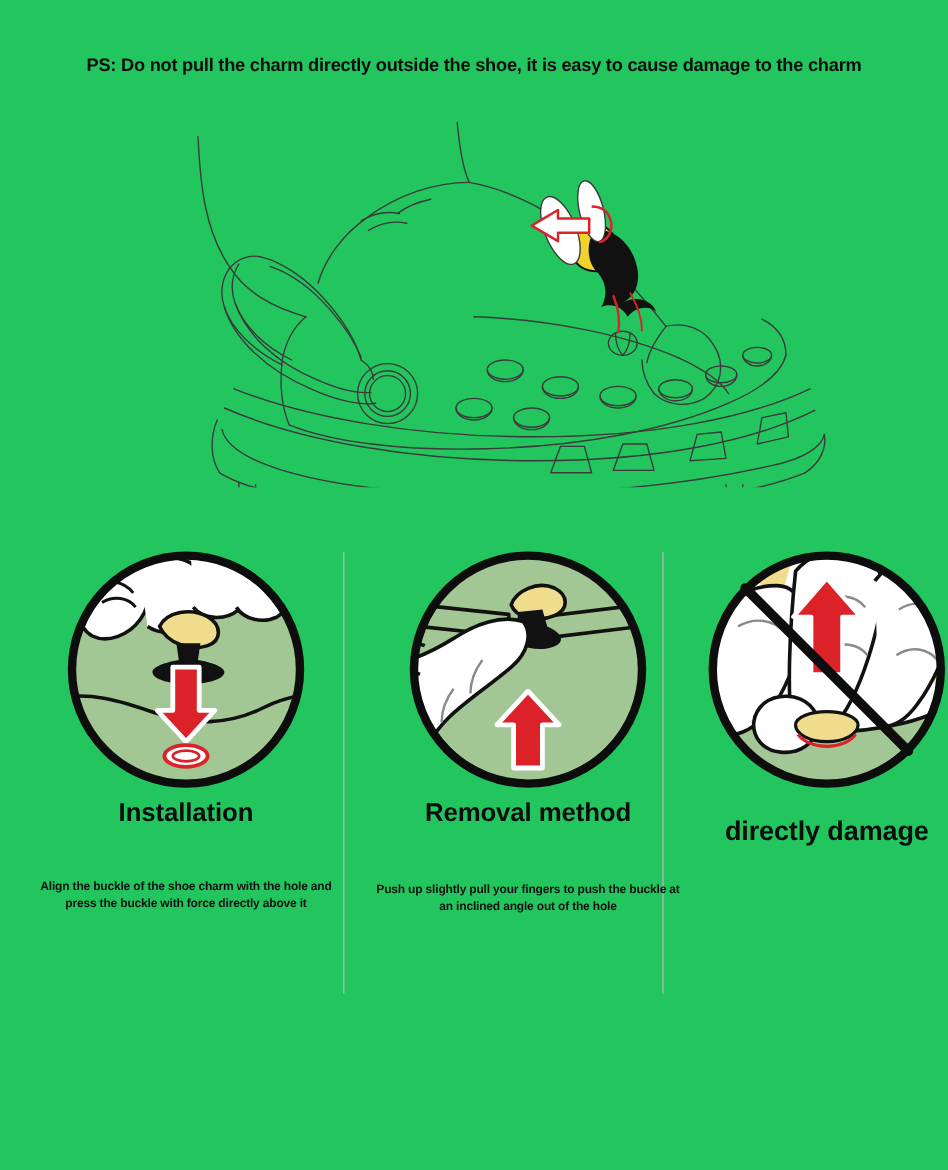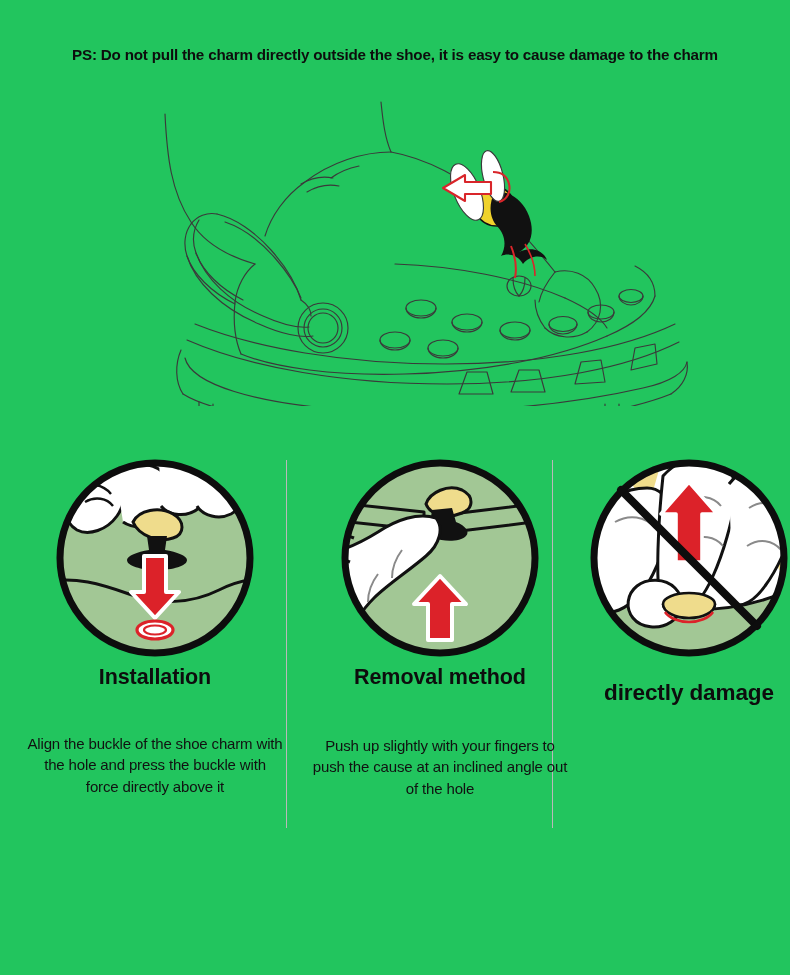--- a/index.html
+++ b/index.html
@@ -105,22 +105,22 @@
   }
 
   .panel-body {
     position: absolute;
     left: 0;
     top: 281px;
     width: 100%;
     padding: 0 4px;
     box-sizing: border-box;
     text-align: center;
-    font-size: 15px;
-    font-weight: normal;
+    font-size: 10px;
+    font-weight: bold;
     line-height: 1.42;
     color: #111111;
     letter-spacing: -0.15px;
   }
   .panel.p2 .panel-body { top: 283px; }
 </style>
 </head>
 <body>
 
 <div id="page">
@@ -332,21 +332,21 @@
             </g>
           </g>
 
           <g>
             <path d="M100 118 l26 28 l-14 0 l0 36 l-24 0 l0 -36 l-14 0 z" fill="#DC2229" stroke="#ffffff" stroke-width="4" stroke-linejoin="round"></path>
           </g>
           <circle cx="100" cy="100" r="95" fill="none" stroke="#0d0d0d" stroke-width="7"></circle>
         </svg>
       </div>
       <div class="panel-title">Removal method</div>
-      <div class="panel-body">Push up slightly with your fingers to push the cause at an inclined angle out of the hole</div>
+      <div class="panel-body">Push up slightly pull your fingers to push the buckle at an inclined angle out of the hole</div>
     </div>
 
     <div class="panel p3">
       <div class="circle-wrap">
         <svg viewBox="0 0 200 200" xmlns="http://www.w3.org/2000/svg" aria-hidden="true">
           <defs>
             <clipPath id="clip3">
                 <circle cx="100" cy="100" r="95"></circle>
               </clipPath>
           </defs>

